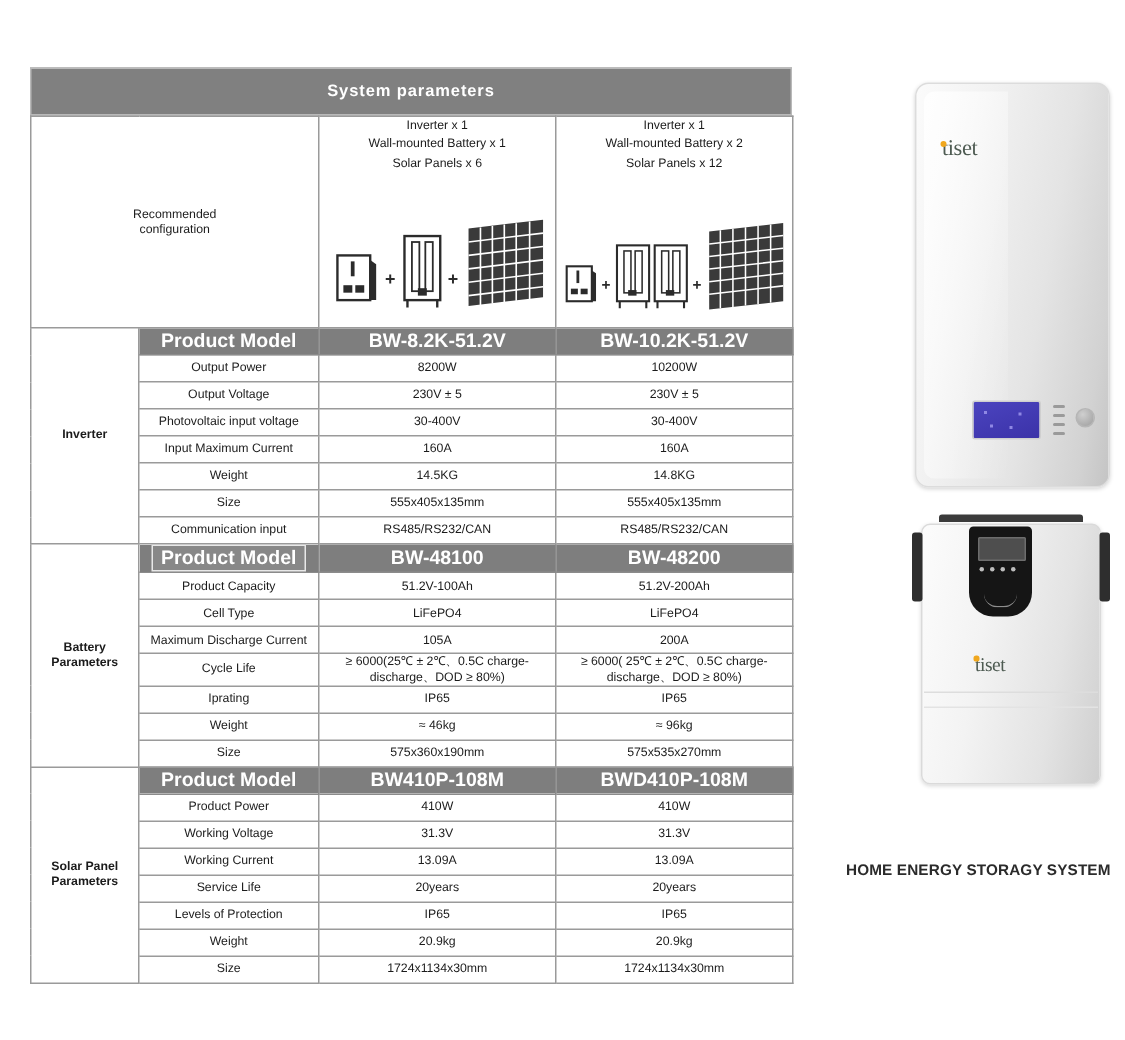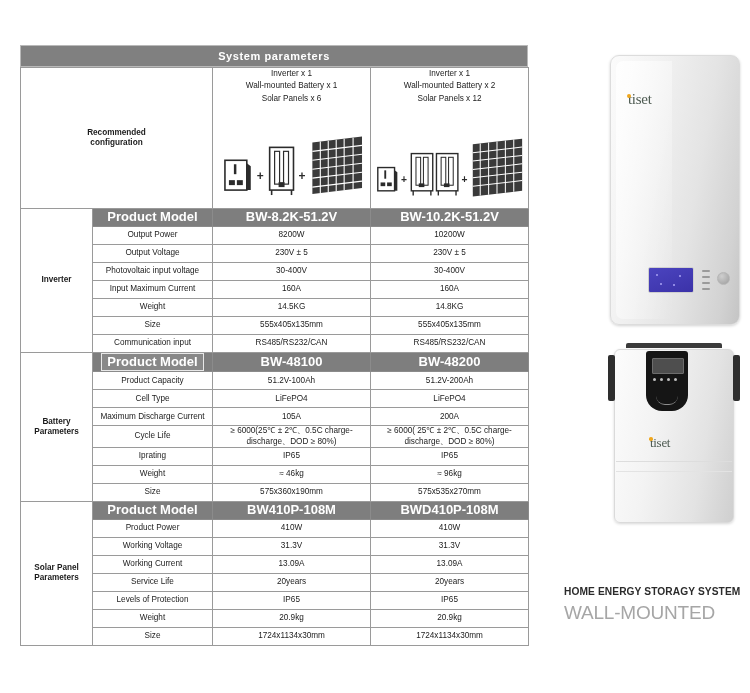--- a/index.html
+++ b/index.html
@@ -18,21 +18,21 @@
 
   
   #spec-panel {
     position: absolute;
     left: 20px;
     top: 45px;
     width: 508px;
   }
 
   .title-bar {
-    height: 22px;
+    height: 32px;
     background: #808080;
     border: 1px solid #b9b9b9;
     display: flex;
     align-items: center;
     justify-content: center;
     box-sizing: border-box;
   }
   .title-bar span {
     color: #ffffff;
     font-size: 11px;
@@ -274,21 +274,20 @@
     left: 564px;
     top: 575px;
     width: 186px;
   }
   .cap-small {
     font-size: 10.2px;
     font-weight: bold;
     color: #2b2b2b;
     letter-spacing: 0.1px;
     margin-bottom: 5px;
-    margin-top: 11px;
   }
   .cap-big {
     font-size: 19px;
     color: #a6a6a6;
     line-height: 1.13;
     letter-spacing: -0.2px;
   }
 
   
   svg .stroke { stroke: #2b2b2b; fill: none; }
@@ -306,21 +305,21 @@
   <table class="spec">
     <colgroup>
       <col class="c-group">
         <col class="c-label">
         <col class="c-val">
         <col class="c-val">
     </colgroup>
     <tbody>
 
       <tr class="config">
-        <td class="group config-label" colspan="2" style="white-space:pre-line;font-weight:bold;">Recommended
+        <td class="group config-label" colspan="2" style="white-space:pre-line;font-weight:normal;">Recommended
 configuration</td>
         <td class="config-cell">
           <div class="cfg-text">Inverter x 1
 Wall-mounted Battery x 1
 Solar Panels x 6</div>
           <div class="cfg-art">
             <svg viewBox="0 0 150 70" width="100%" height="100%" preserveAspectRatio="xMidYMax meet">
 
               <g>
                 <rect x="8" y="28" width="22" height="30" class="stroke" stroke-width="1.6"></rect>
@@ -582,15 +581,14 @@
       <span class="dot"></span>
       <span>tiset</span>
     </div>
     <div class="inv-seam"></div>
   </div>
 </div>
 
 <div class="captions">
   <div class="cap-small">HOME ENERGY STORAGY SYSTEM</div>
   <div class="cap-big">
-    <div>WALL-MOUNTED</div>
   </div>
 </div>
 
 </body></html>

